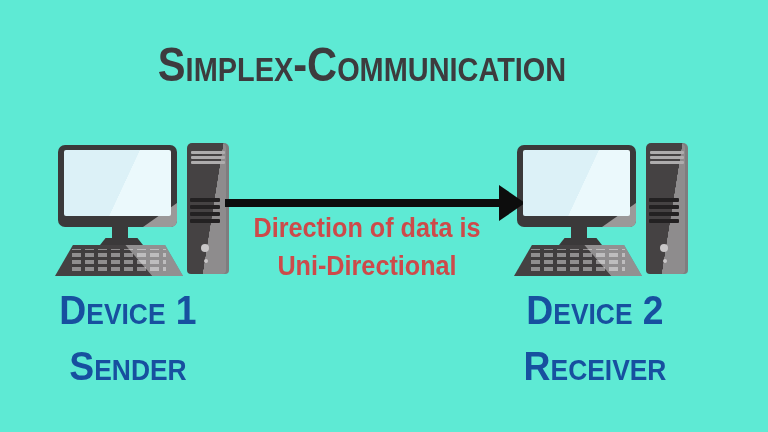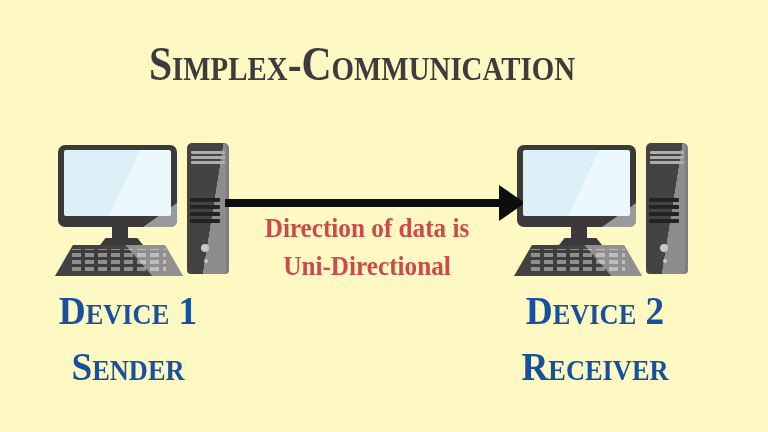--- a/index.html
+++ b/index.html
@@ -1,19 +1,19 @@
 <!DOCTYPE html>
 <html><head>
 <meta charset="utf-8">
 <style>
   html,body { margin:0; padding:0; }
   .canvas {
     position:relative; width:768px; height:432px;
-    background:#fef9c3; overflow:hidden;
-    font-family:Liberation Serif, serif;
+    background:#5eead4; overflow:hidden;
+    font-family:Liberation Sans, sans-serif;
   }
 
   
   .title {
     position:absolute; left:62px; top:34px; width:600px;
     text-align:center; font-size:49px; line-height:60px;
     font-weight:bold; font-variant:small-caps;
     color:#3d3b3e; transform:scaleX(0.85); transform-origin:50% 50%;
     white-space:nowrap;
   }

